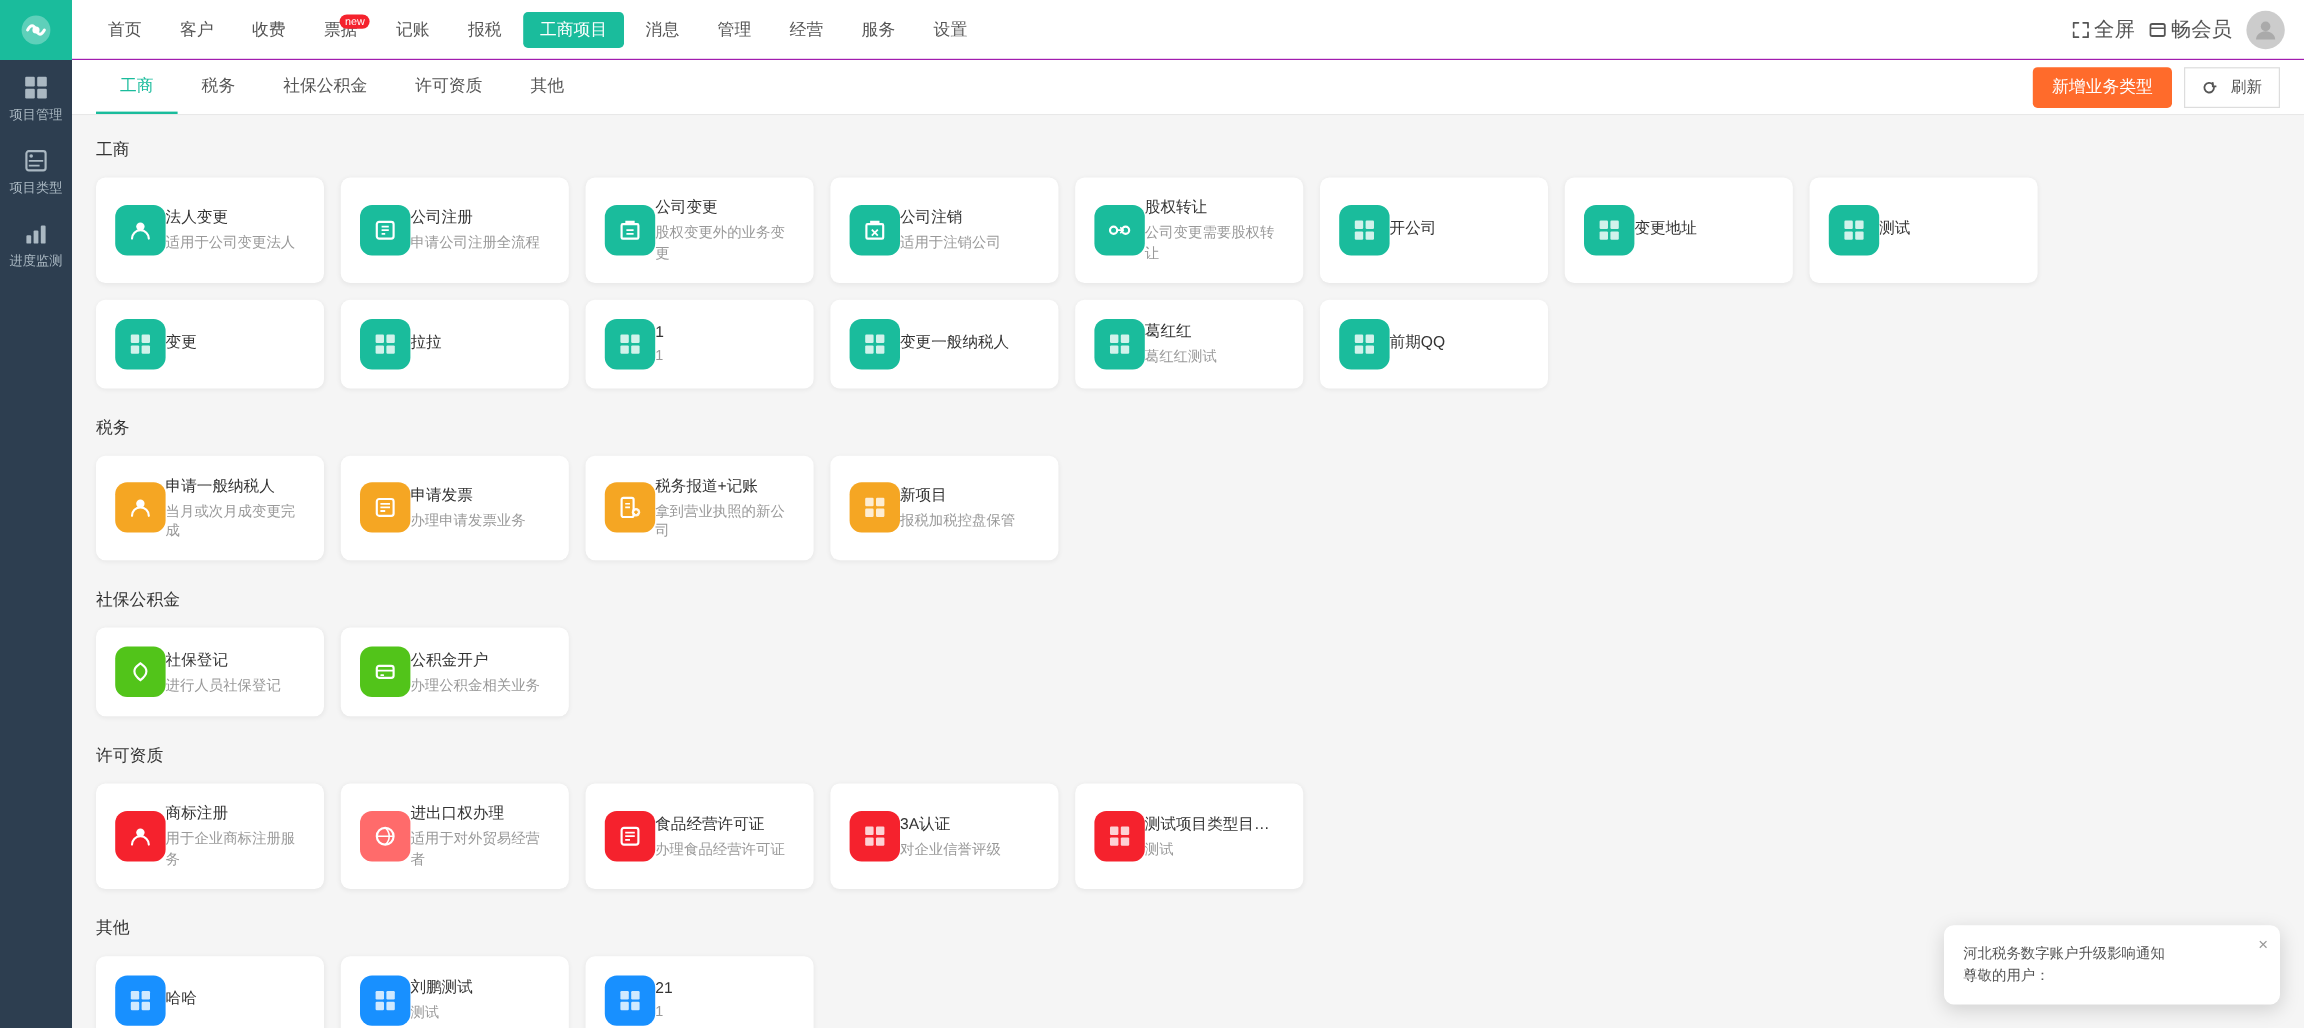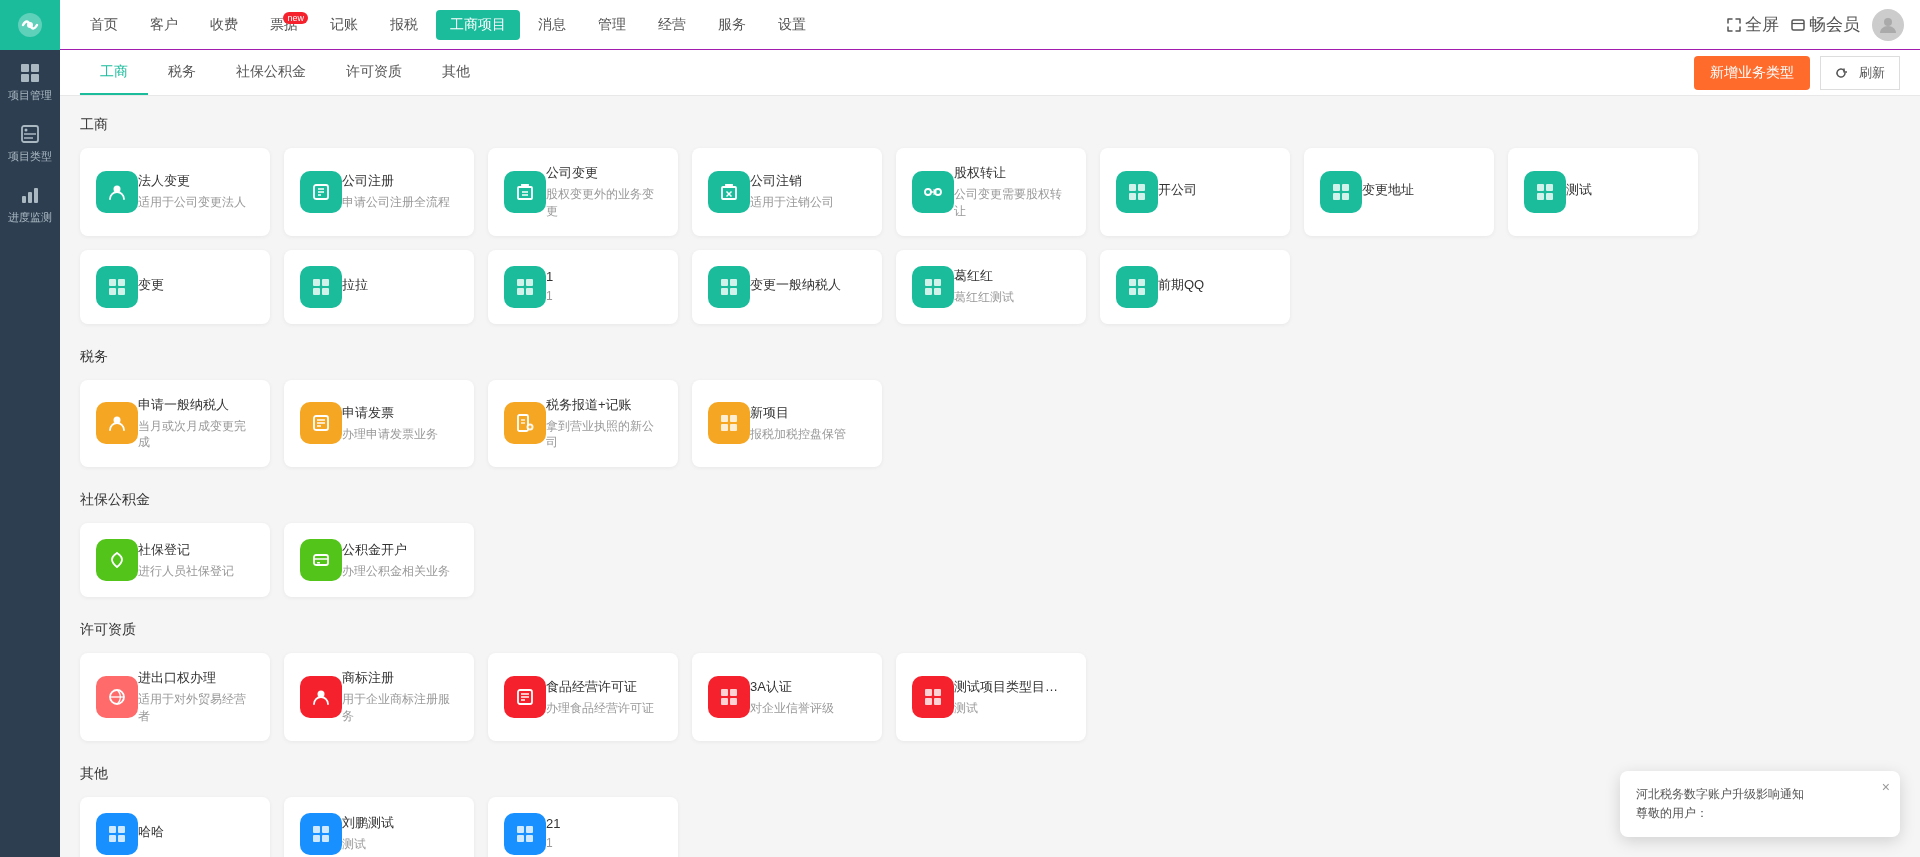--- a/index.html
+++ b/index.html
@@ -652,43 +652,43 @@
             <div class="card-desc">办理公积金相关业务</div>
           </div>
         </div>
 
       </div>
 
       <div class="section-title">许可资质</div>
       <div class="cards-grid">
 
         <div class="card">
+          <div class="card-icon red">
+            <svg width="22" height="22" viewBox="0 0 22 22" fill="none">
+                <circle cx="11" cy="8" r="3.5" fill="white"></circle>
+                <path d="M4 18c0-3.9 3.1-7 7-7s7 3.1 7 7" stroke="white" stroke-width="1.8" fill="none" stroke-linecap="round"></path>
+              </svg>
+          </div>
+          <div class="card-content">
+            <div class="card-title">商标注册</div>
+            <div class="card-desc">用于企业商标注册服务</div>
+          </div>
+        </div>
+
+        <div class="card">
           <div class="card-icon pink">
             <svg width="22" height="22" viewBox="0 0 22 22" fill="none">
                 <circle cx="11" cy="11" r="7" stroke="white" stroke-width="1.8" fill="none"></circle>
                 <path d="M11 4a9 9 0 0 1 0 14" stroke="white" stroke-width="1.3" fill="none"></path>
                 <line x1="4" y1="11" x2="18" y2="11" stroke="white" stroke-width="1.3"></line>
               </svg>
           </div>
           <div class="card-content">
             <div class="card-title">进出口权办理</div>
             <div class="card-desc">适用于对外贸易经营者</div>
-          </div>
-        </div>
-
-        <div class="card">
-          <div class="card-icon red">
-            <svg width="22" height="22" viewBox="0 0 22 22" fill="none">
-                <circle cx="11" cy="8" r="3.5" fill="white"></circle>
-                <path d="M4 18c0-3.9 3.1-7 7-7s7 3.1 7 7" stroke="white" stroke-width="1.8" fill="none" stroke-linecap="round"></path>
-              </svg>
-          </div>
-          <div class="card-content">
-            <div class="card-title">商标注册</div>
-            <div class="card-desc">用于企业商标注册服务</div>
           </div>
         </div>
 
         <div class="card">
           <div class="card-icon red">
             <svg width="22" height="22" viewBox="0 0 22 22" fill="none">
                 <rect x="4" y="4" width="14" height="14" rx="2" stroke="white" stroke-width="1.8" fill="none"></rect>
                 <line x1="7" y1="8" x2="15" y2="8" stroke="white" stroke-width="1.5"></line>
                 <line x1="7" y1="11" x2="15" y2="11" stroke="white" stroke-width="1.5"></line>
                 <line x1="7" y1="14" x2="11" y2="14" stroke="white" stroke-width="1.5"></line>

